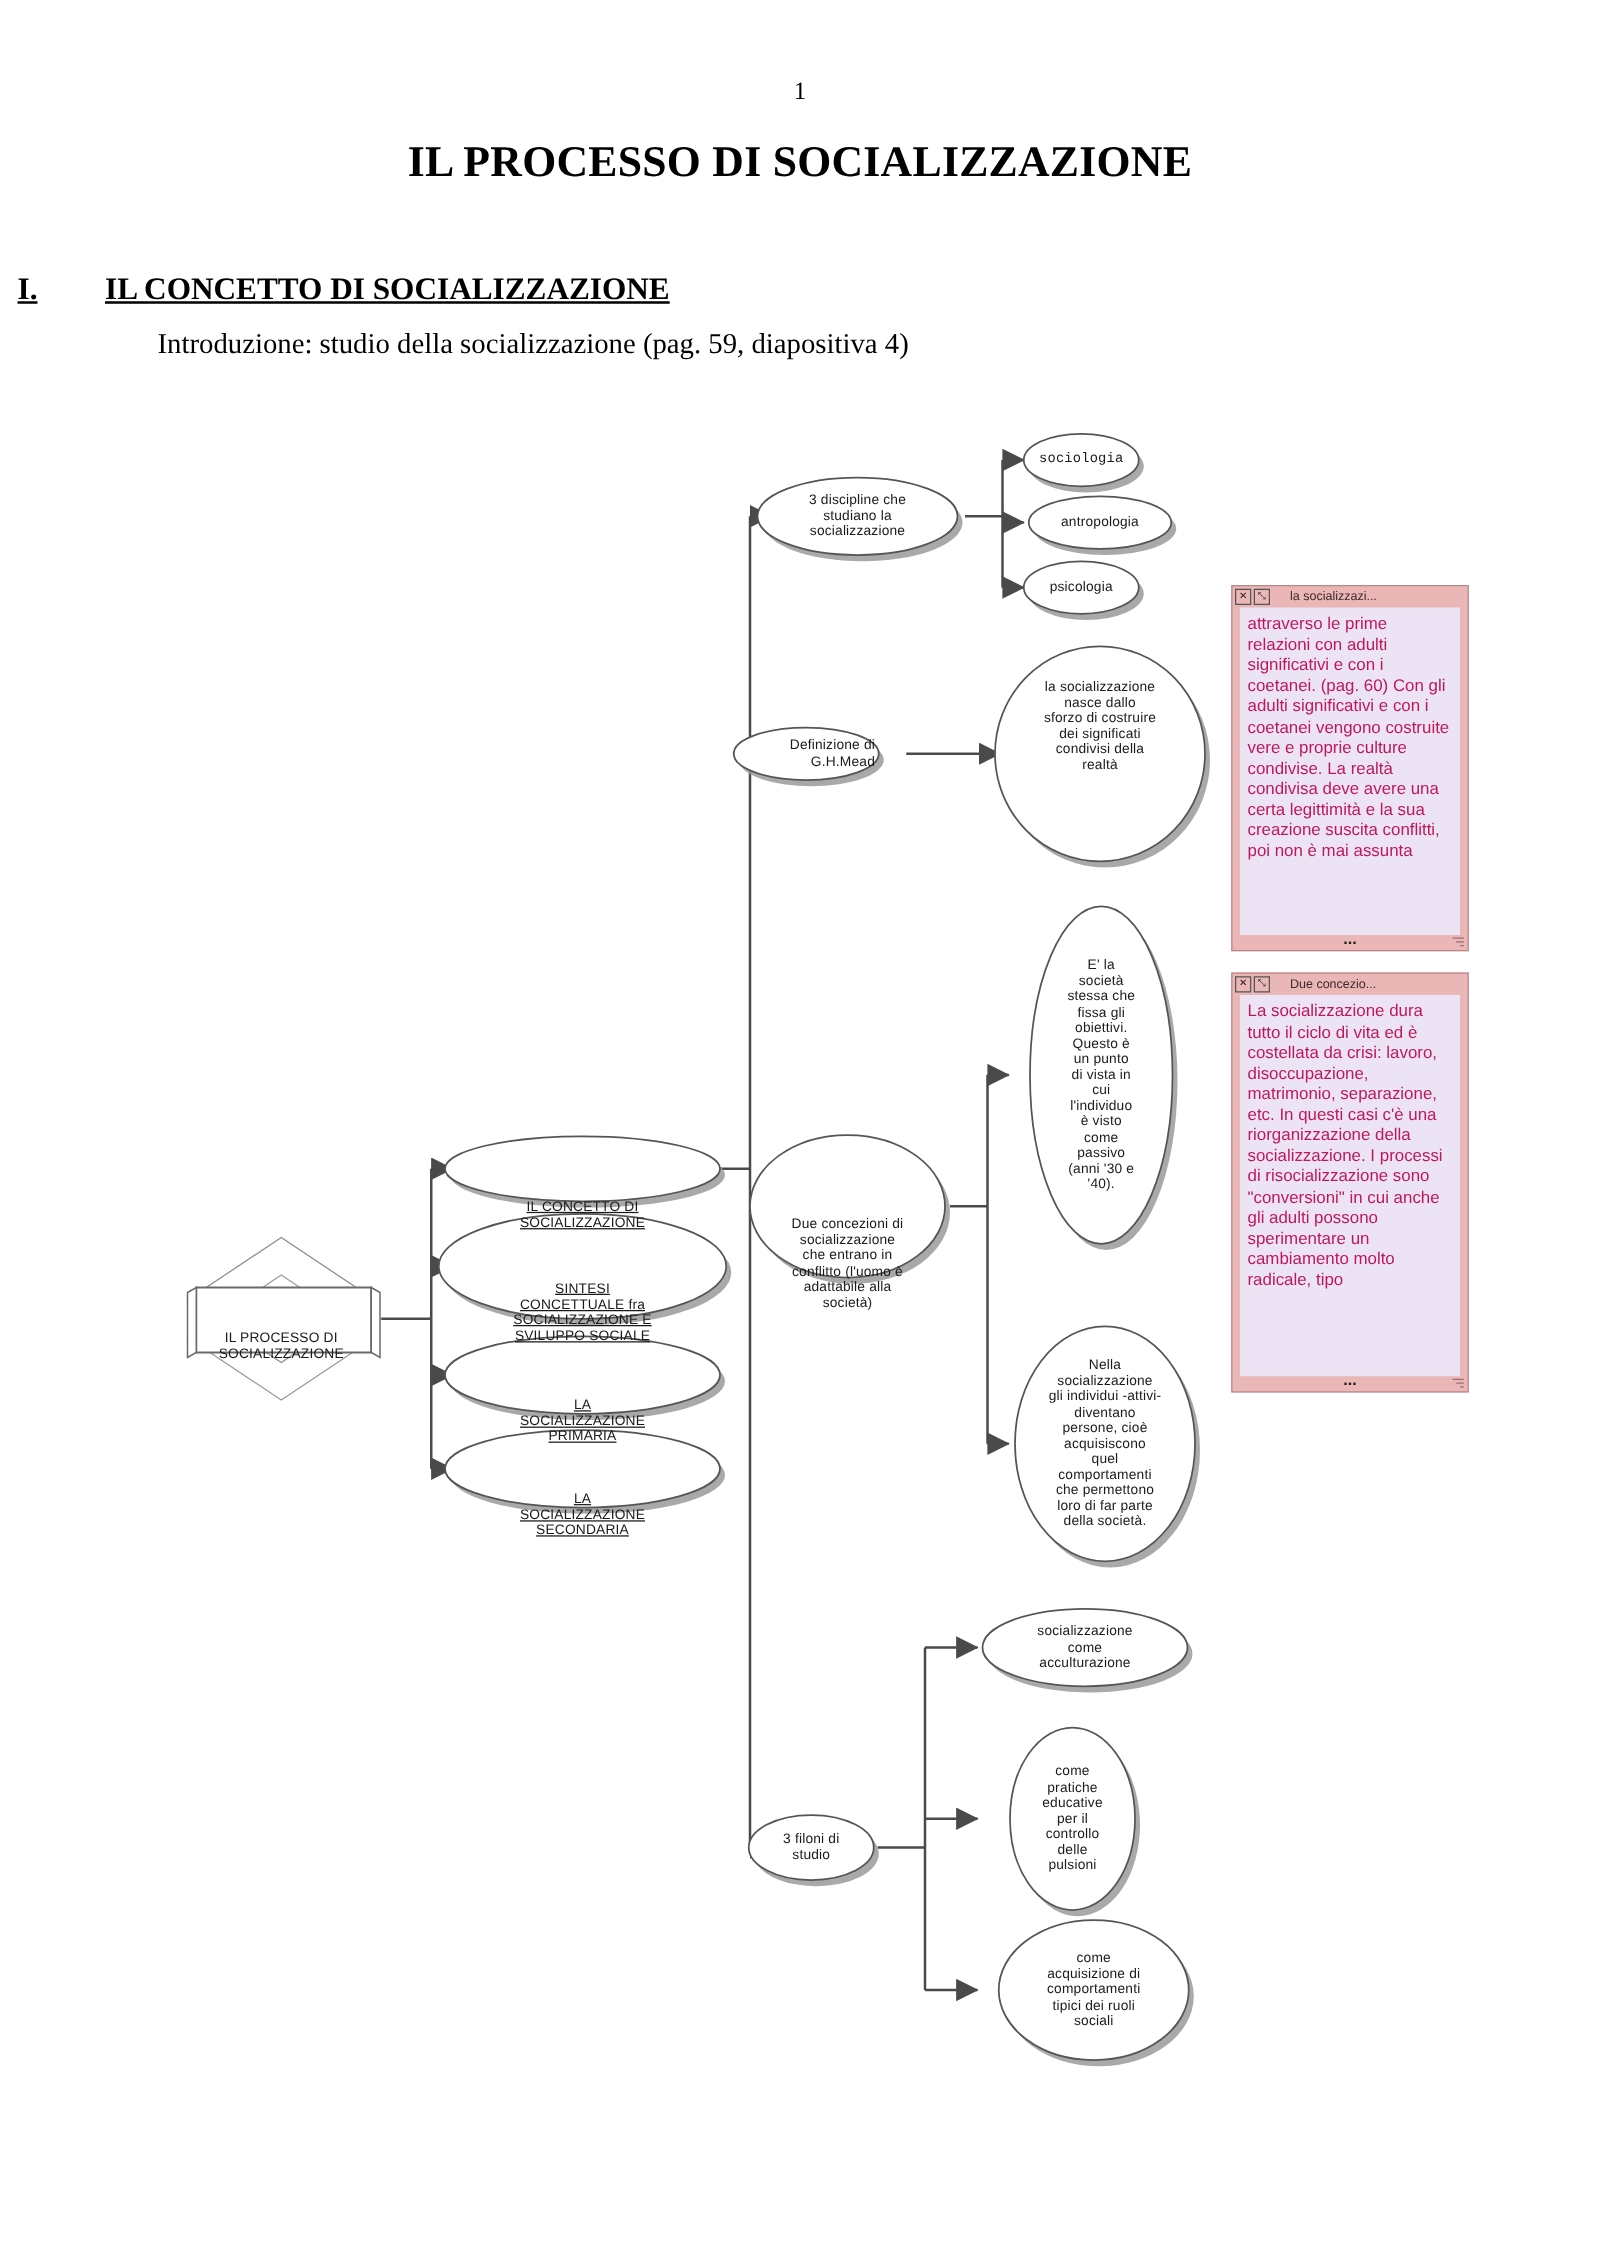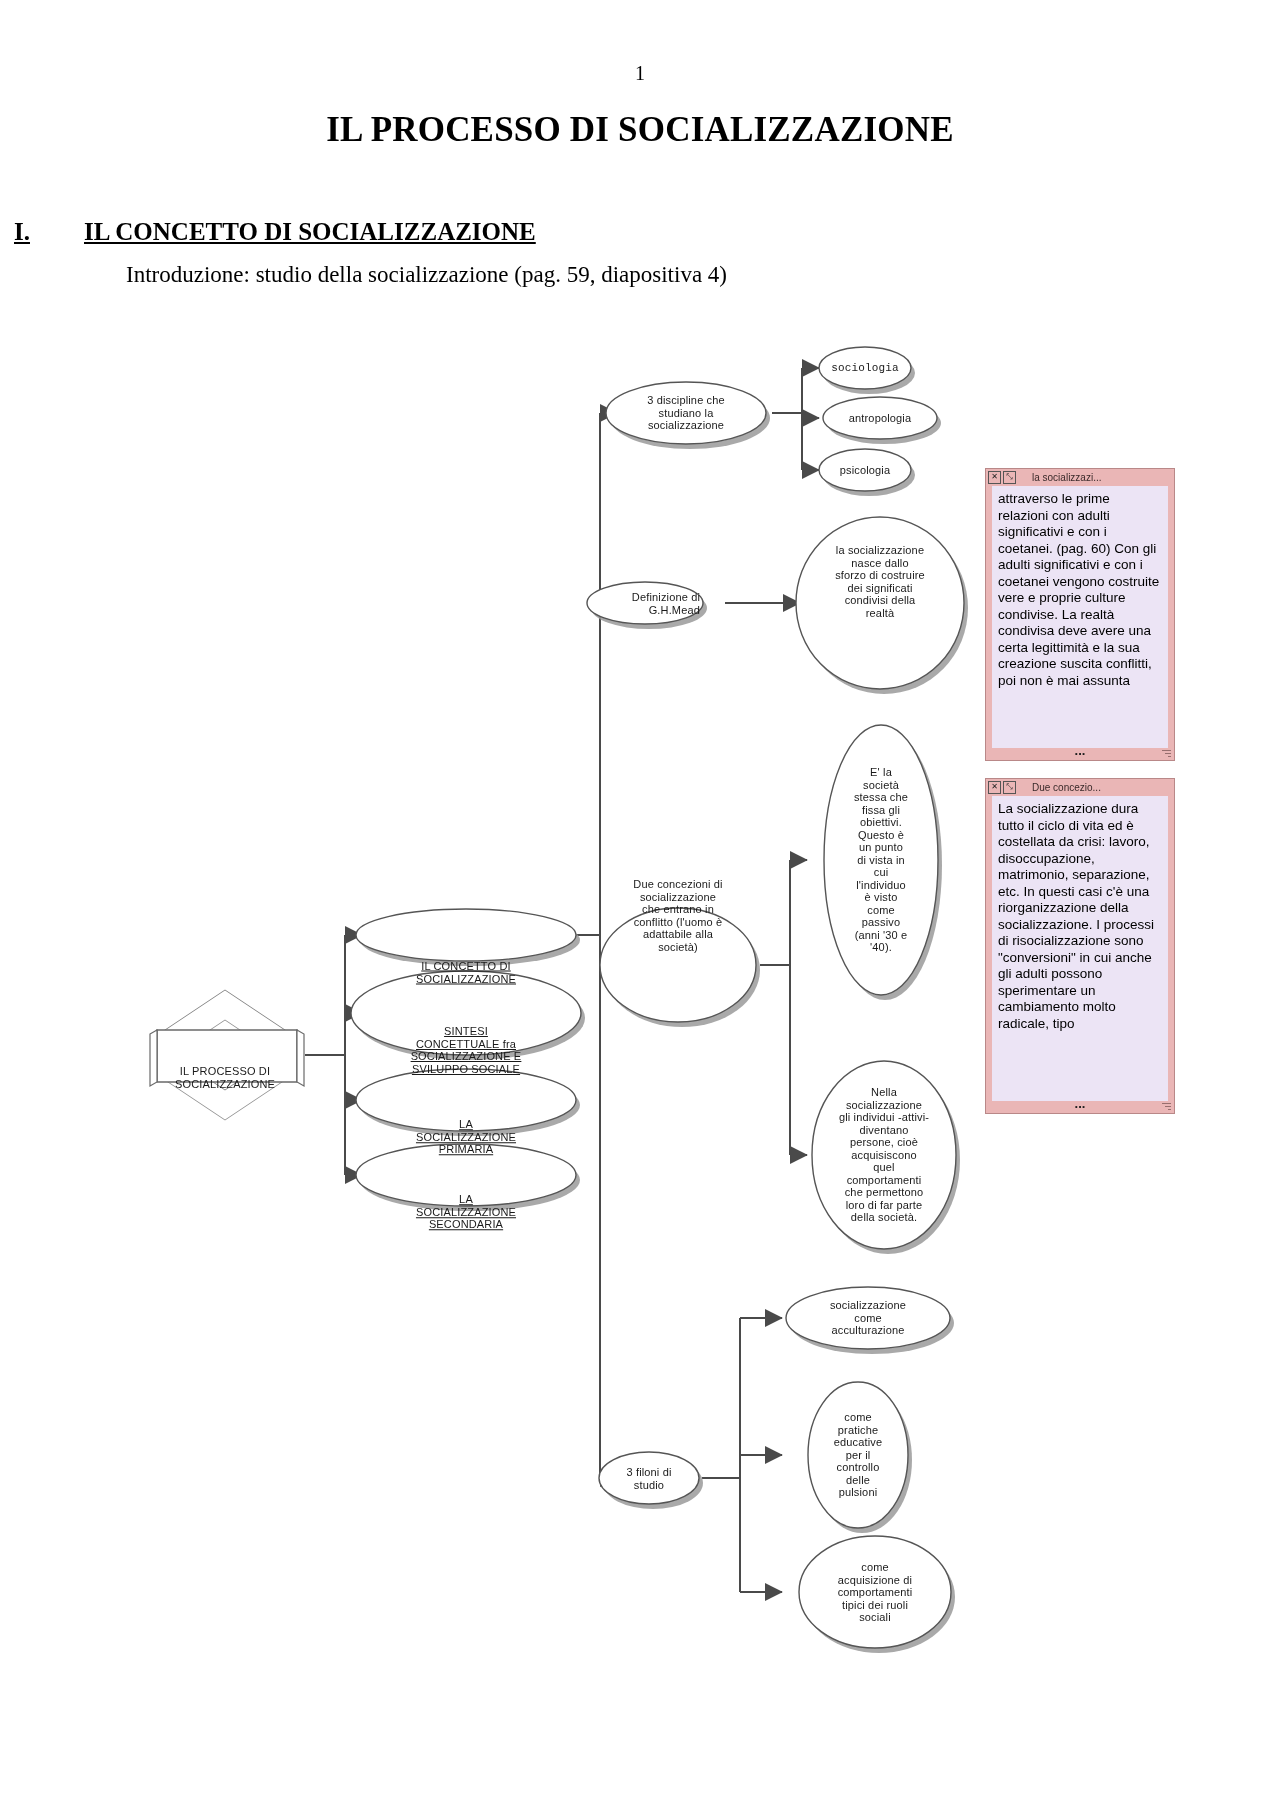--- a/index.html
+++ b/index.html
@@ -117,21 +117,21 @@
     margin-left: 14px;
     white-space: nowrap;
     overflow: hidden;
   }
   .comment-body {
     background: #ece4f5;
     margin: 1px 6px 6px 6px;
     padding: 5px 5px 0 6px;
     font-size: 13.5px;
     line-height: 16.5px;
-    color: #000000;
+    color: #be185d;
     white-space: pre-wrap;
     overflow: hidden;
     box-sizing: border-box;
   }
   .comment-ellipsis {
     position: absolute;
     bottom: 2px;
     left: 0;
     width: 100%;
     text-align: center;
@@ -320,21 +320,21 @@
 
 <div class="node-label" style="left:590px; top:603px; width:110px; transform:translateY(-50%); white-space:pre-line;text-align:right;">Definizione di
 G.H.Mead</div>
 <div class="node-label" style="left:806px; top:581px; width:148px; transform:translateY(-50%); white-space:pre-line;">la socializzazione
 nasce dallo
 sforzo di costruire
 dei significati
 condivisi della
 realtà</div>
 
-<div class="node-label" style="left:608px; top:915px; width:140px; transform:translateY(-50%); white-space:pre-line;">Due concezioni di
+<div class="node-label" style="left:608px; top:1011px; width:140px; transform:translateY(-50%); white-space:pre-line;">Due concezioni di
 socializzazione
 che entrano in
 conflitto (l'uomo è
 adattabile alla
 società)</div>
 <div class="node-label" style="left:838px; top:860px; width:86px; transform:translateY(-50%); white-space:pre-line;">E' la
 società
 stessa che
 fissa gli
 obiettivi.

